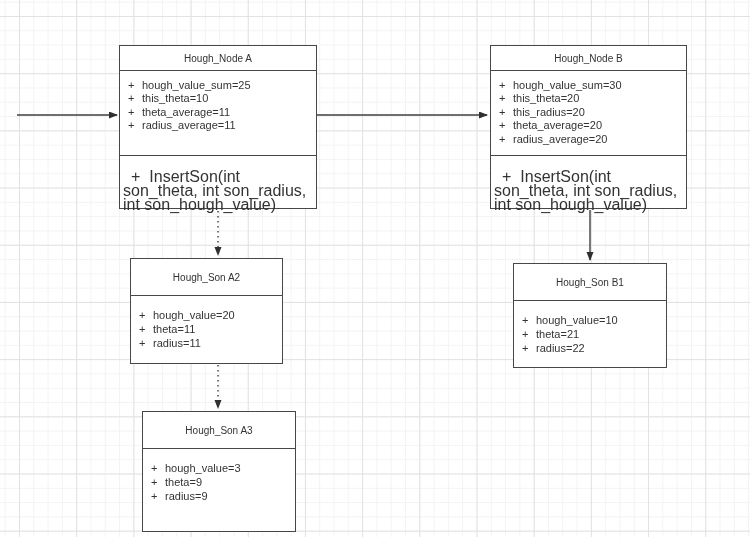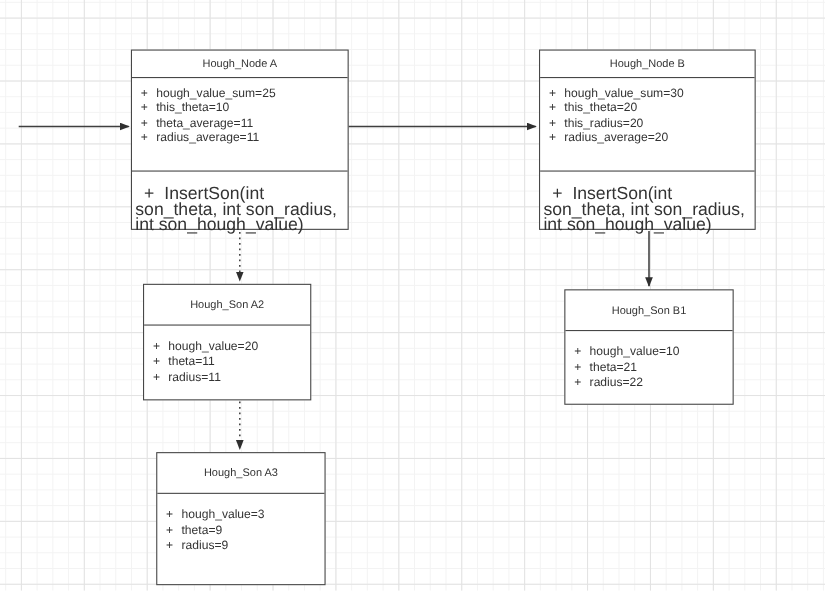--- a/index.html
+++ b/index.html
@@ -73,20 +73,21 @@
       <div class="method-row"><span class="m-plus">+</span><span>InsertSon(int son_theta, int son_radius, int son_hough_value)</span></div>
     </div>
   </div>
 
   <div class="uml-class node" style="left:490px;top:45px;width:197px;height:164px;">
     <div class="sec-title">Hough_Node B</div>
     <div class="sec-attrs">
       <div class="attr-row"><span class="a-plus">+</span><span>hough_value_sum=30</span></div>
       <div class="attr-row"><span class="a-plus">+</span><span>this_theta=20</span></div>
       <div class="attr-row"><span class="a-plus">+</span><span>this_radius=20</span></div>
+      <div class="attr-row"><span class="a-plus">+</span><span>theta_average=20</span></div>
       <div class="attr-row"><span class="a-plus">+</span><span>radius_average=20</span></div>
     </div>
     <div class="sec-methods">
       <div class="method-row"><span class="m-plus">+</span><span>InsertSon(int son_theta, int son_radius, int son_hough_value)</span></div>
     </div>
   </div>
 
   <div class="uml-class son" style="left:130px;top:258px;width:153px;height:106px;">
     <div class="sec-title">Hough_Son A2</div>
     <div class="sec-attrs">

